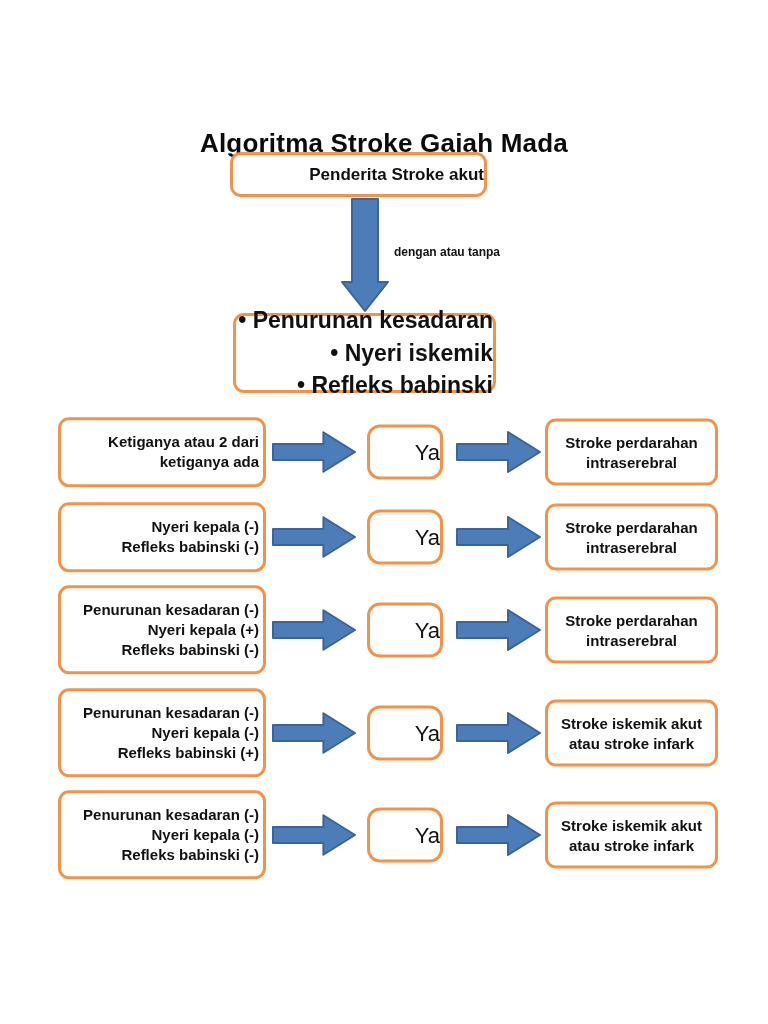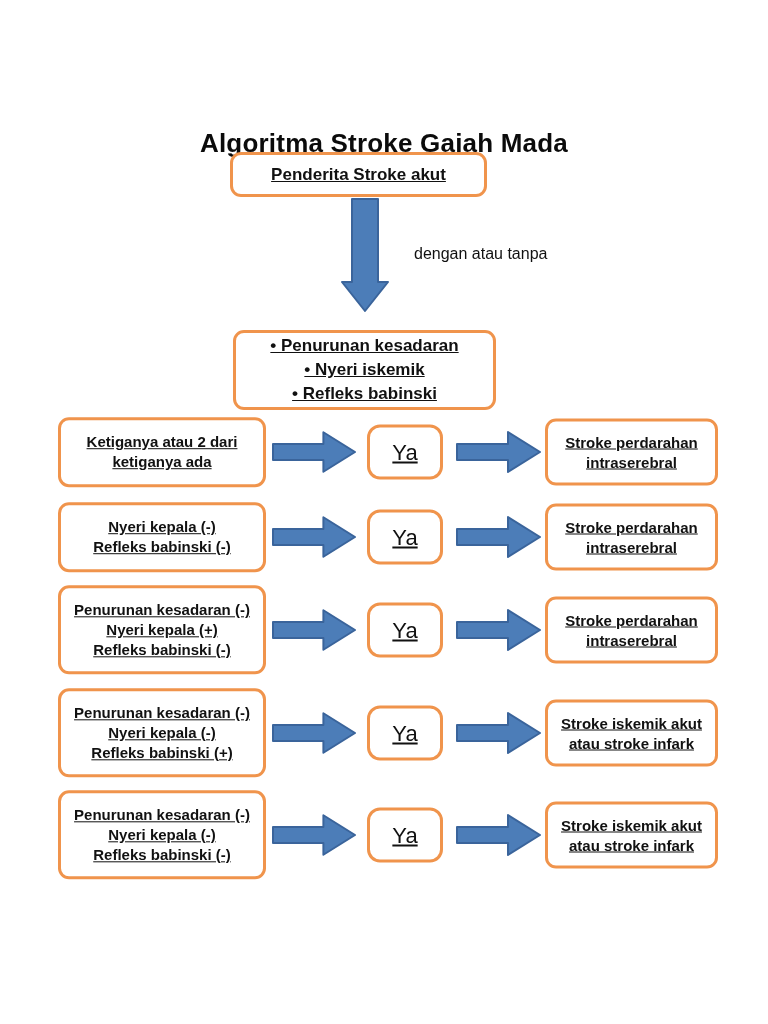--- a/index.html
+++ b/index.html
@@ -29,55 +29,53 @@
     margin-top: 48px;
   }
   .obox {
     position: absolute;
     box-sizing: border-box;
     background: #ffffff;
     border: 3px solid var(--orange, #F0944C);
     border-radius: 11px;
     display: flex;
     flex-direction: column;
-    align-items: center;
+    align-items: flex-end;
     justify-content: center;
     text-align: center;
     font-weight: bold;
-    text-decoration: underline;
   }
   .start-box {
     left: 230px;
     top: 152px;
     width: 257px;
     height: 45px;
     font-size: 17px;
   }
   .criteria-box {
     left: 233px;
     top: 313px;
     width: 263px;
     height: 80px;
-    font-size: 17px;
+    font-size: 23px;
     line-height: 1.42;
-    margin-top: 17px;
   }
   .down-arrow {
     position: absolute;
     left: 341px;
     top: 198px;
     width: 48px;
     height: 115px;
   }
   .connector-label {
     position: absolute;
-    left: 414px;
+    left: 394px;
     top: 245px;
-    font-size: 16px;
-    font-weight: normal;
+    font-size: 12px;
+    font-weight: bold;
     white-space: nowrap;
   }
   .flow-row {
     position: absolute;
     left: 0;
     width: 768px;
     height: 64px;
   }
   .vcenter {
     position: absolute;

